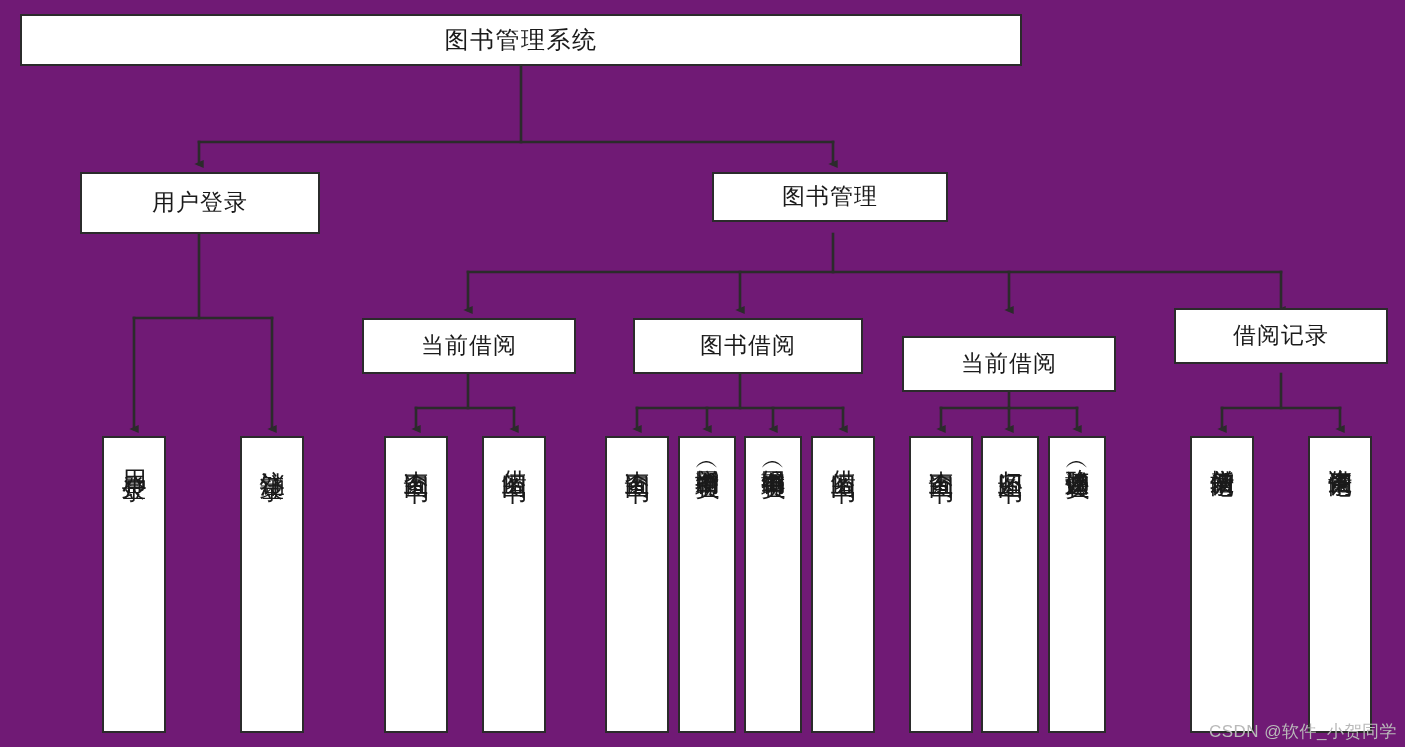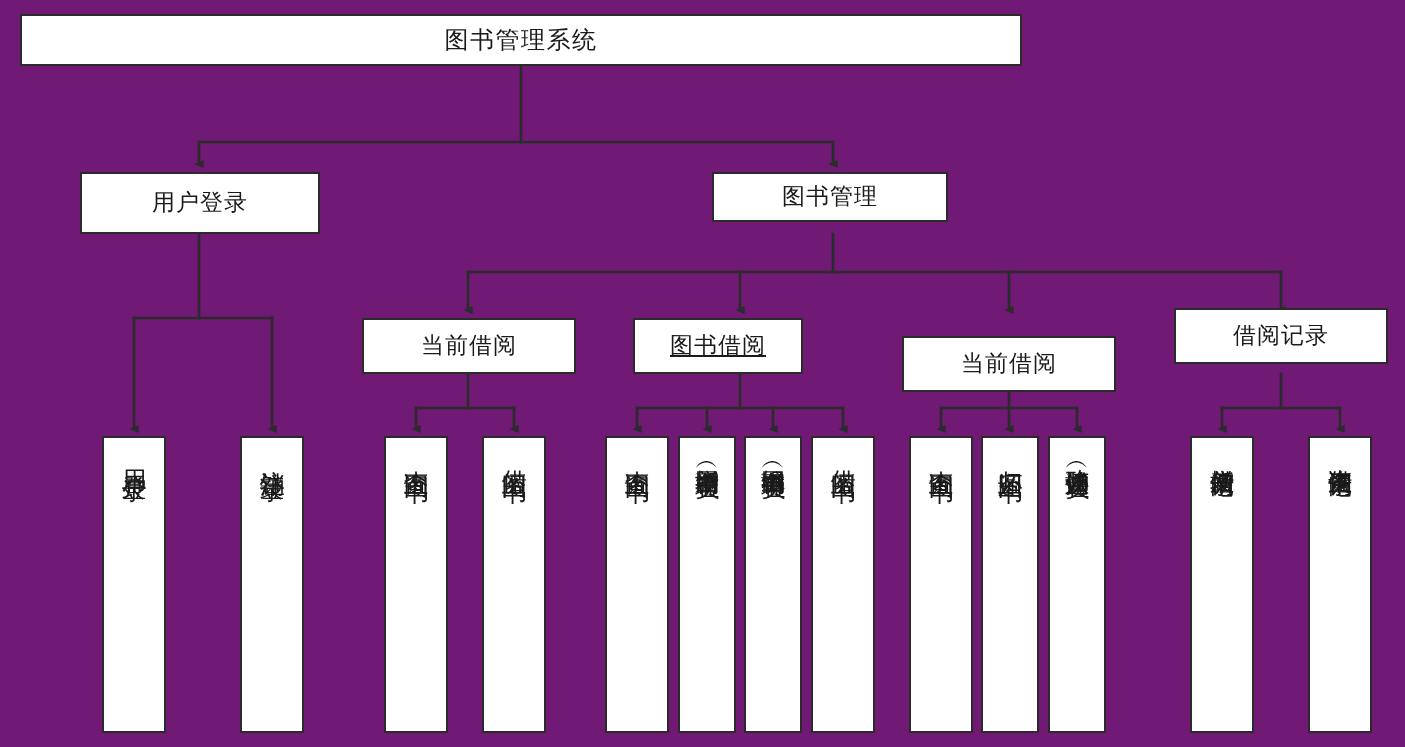--- a/index.html
+++ b/index.html
@@ -142,21 +142,21 @@
   <div class="node h-node" style="left:80px; top:172px; width:240px; height:62px;">
     <span class="node-label">用户登录</span>
   </div>
   <div class="node h-node" style="left:712px; top:172px; width:236px; height:50px;">
     <span class="node-label">图书管理</span>
   </div>
 
   <div class="node h-node" style="left:362px; top:318px; width:214px; height:56px;">
     <span class="node-label">当前借阅</span>
   </div>
-  <div class="node h-node" style="left:633px; top:318px; width:170px; height:56px;text-decoration:underline;">
+  <div class="node h-node" style="left:633px; top:318px; width:230px; height:56px;">
     <span class="node-label">图书借阅</span>
   </div>
   <div class="node h-node" style="left:902px; top:336px; width:214px; height:56px;">
     <span class="node-label">当前借阅</span>
   </div>
   <div class="node h-node" style="left:1174px; top:308px; width:214px; height:56px;">
     <span class="node-label">借阅记录</span>
   </div>
 
   <div class="node v-node" style="left:102px; top:436px; width:64px; height:297px;">
@@ -196,14 +196,15 @@
     <span class="node-label">确认归还（管理员）</span>
   </div>
 
   <div class="node v-node tall-text" style="left:1190px; top:436px; width:64px; height:297px;">
     <span class="node-label">新增借阅记录</span>
   </div>
   <div class="node v-node tall-text" style="left:1308px; top:436px; width:64px; height:297px;">
     <span class="node-label">查询借阅记录</span>
   </div>
 
+  <div id="watermark">CSDN @软件_小贺同学</div>
 
 </div>
 
 </body></html>

